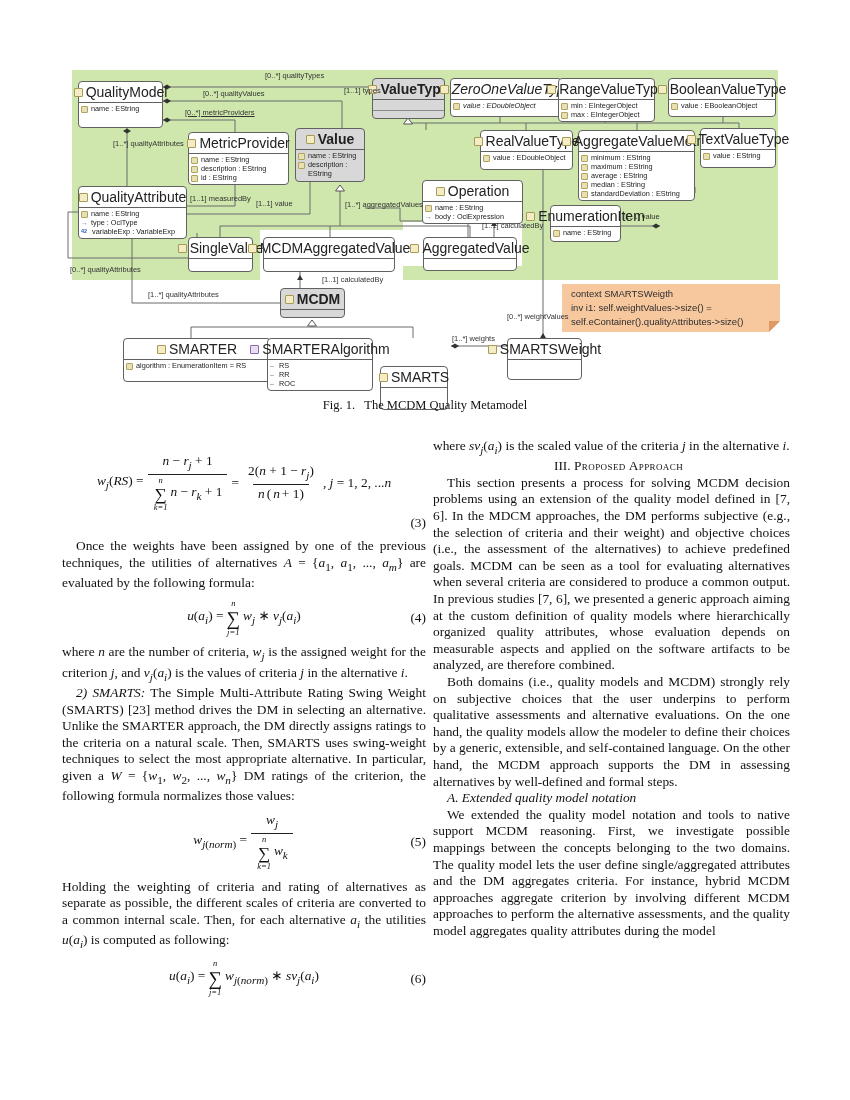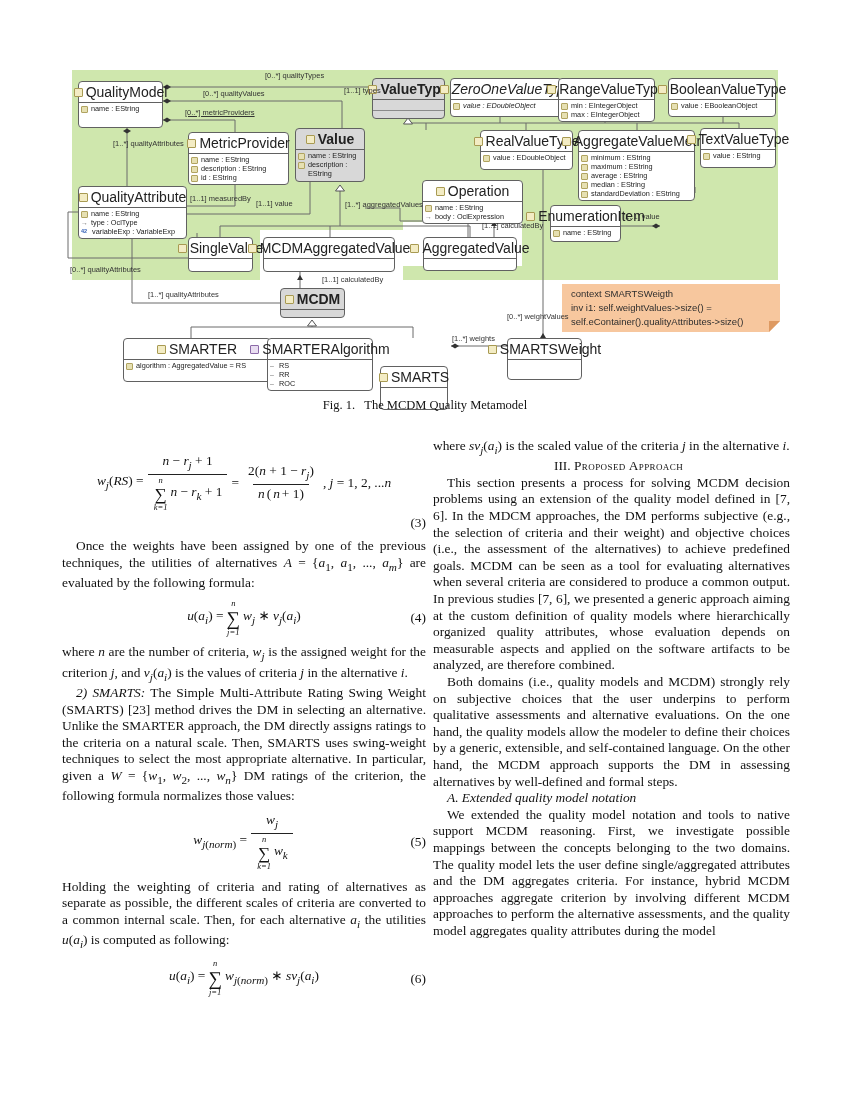--- a/index.html
+++ b/index.html
@@ -340,21 +340,21 @@
         <div class="ubody"></div>
       </div>
       <div class="uml" style="left: 87px; top: 338px; width: 148px; min-height: 44px; margin-left: 36px;">
         <div class="uhead">
           <span class="cicon"></span>
           <span>SMARTER</span>
         </div>
         <div class="ubody">
           <div class="arow">
             <span class="aicon"></span>
-            <span>algorithm : AggregatedValue = RS</span>
+            <span>algorithm : EnumerationItem = RS</span>
           </div>
         </div>
       </div>
       <div class="uml" style="left: 267px; top: 338px; width: 106px; min-height: 44px;">
         <div class="uhead">
           <span class="cicon eicon"></span>
           <span>SMARTERAlgorithm</span>
         </div>
         <div class="ubody">
           <div class="arow">

